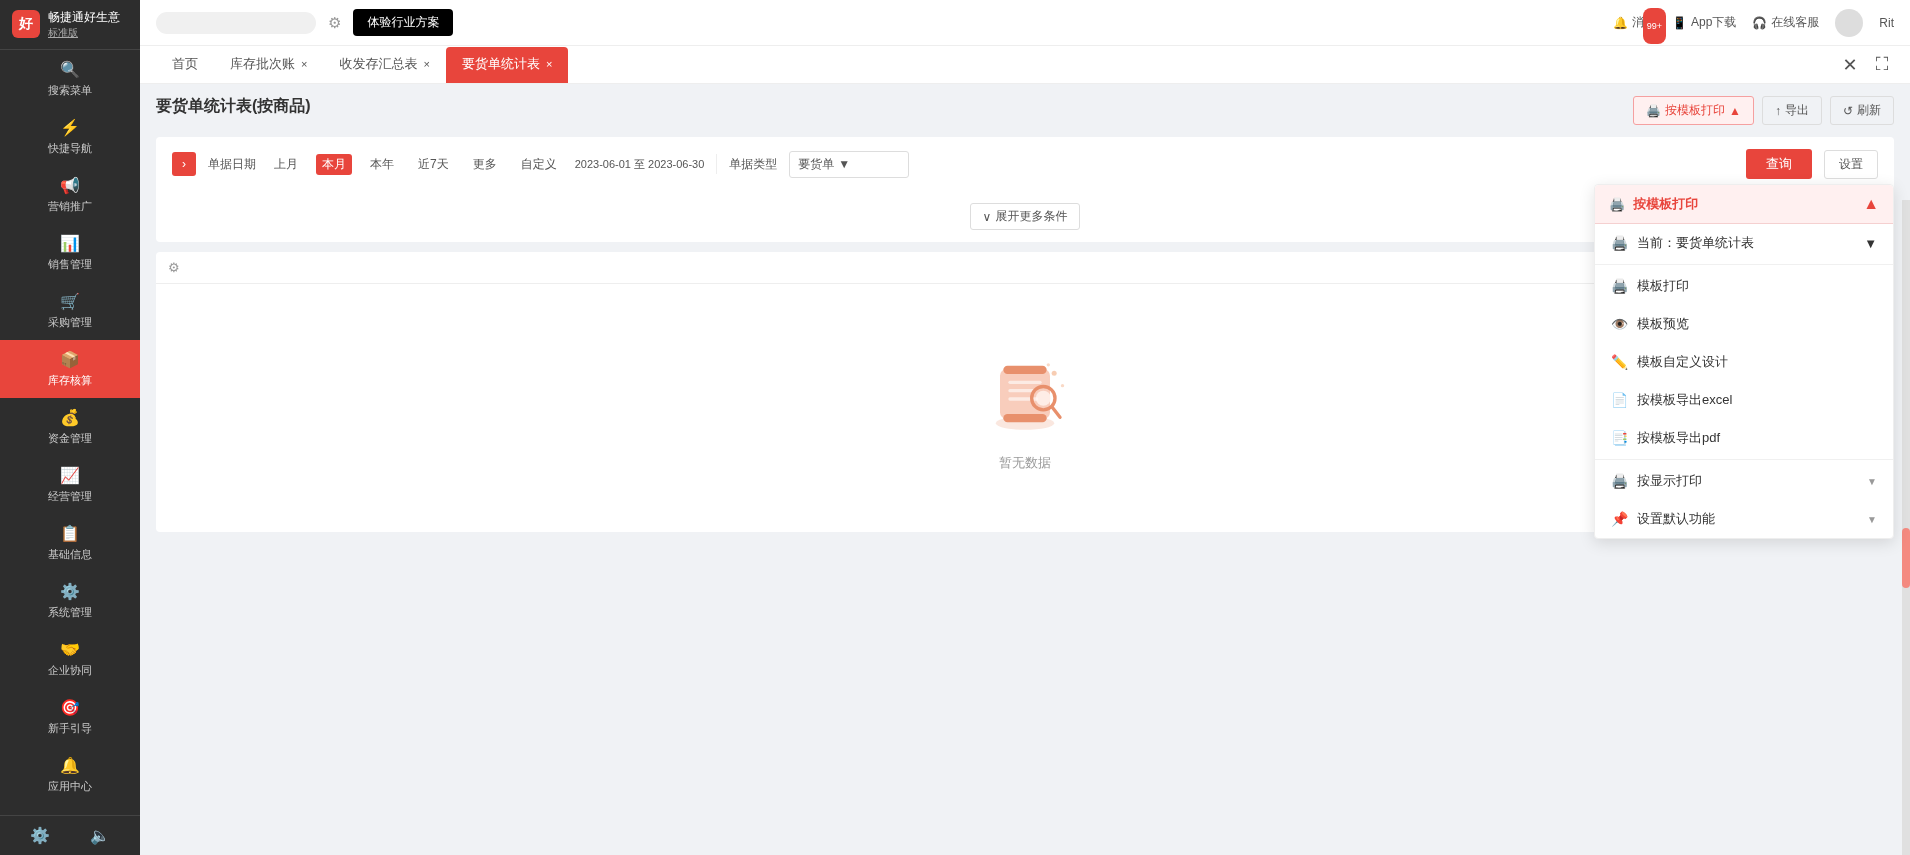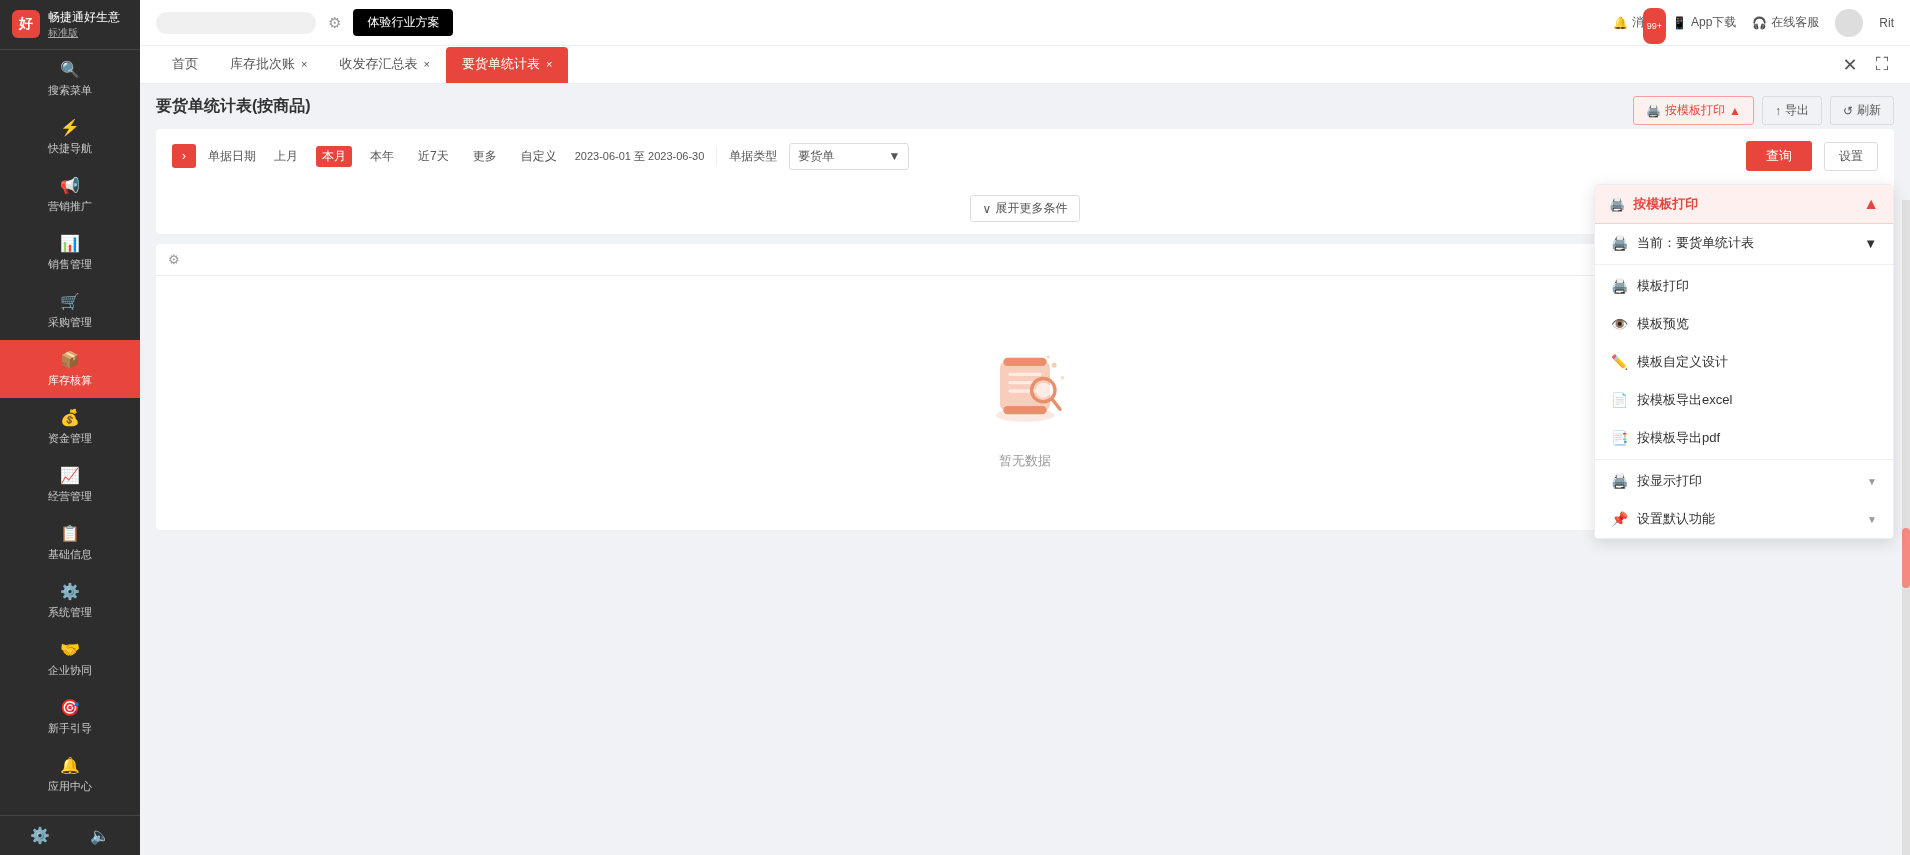--- a/index.html
+++ b/index.html
@@ -146,21 +146,21 @@
     .tab-fullscreen { width: 24px; height: 24px; cursor: pointer; }
 
     
     .content { flex: 1; overflow: auto; background: #f0f2f5; padding: 12px 16px; position: relative; }
 
     
     .page-title {
       font-size: 16px;
       font-weight: bold;
       color: #333;
-      margin-bottom: 12px;
+      margin-bottom: 20px;
     }
 
     
     .filter-bar {
       background: white;
       border-radius: 4px;
       padding: 12px 16px;
       margin-bottom: 10px;
       display: flex;
       align-items: center;
@@ -201,21 +201,20 @@
       border-radius: 3px;
       padding: 4px 8px;
       font-size: 12px;
       color: #555;
       background: white;
       cursor: pointer;
       display: flex;
       align-items: center;
       gap: 4px;
       min-width: 120px;
-      justify-content: space-between;
     }
     .expand-more-btn {
       background: none;
       border: 1px solid #ddd;
       border-radius: 3px;
       padding: 4px 12px;
       font-size: 12px;
       color: #555;
       cursor: pointer;
       display: flex;
@@ -254,21 +253,21 @@
 
     
     .empty-state {
       display: flex;
       flex-direction: column;
       align-items: center;
       justify-content: center;
       padding: 60px 20px;
       color: #999;
       font-size: 13px;
-      gap: 16px;
+      gap: 10px;
     }
     .empty-icon {
       width: 100px;
       height: 100px;
     }
 
     
     .page-actions {
       position: absolute;
       top: 12px;

